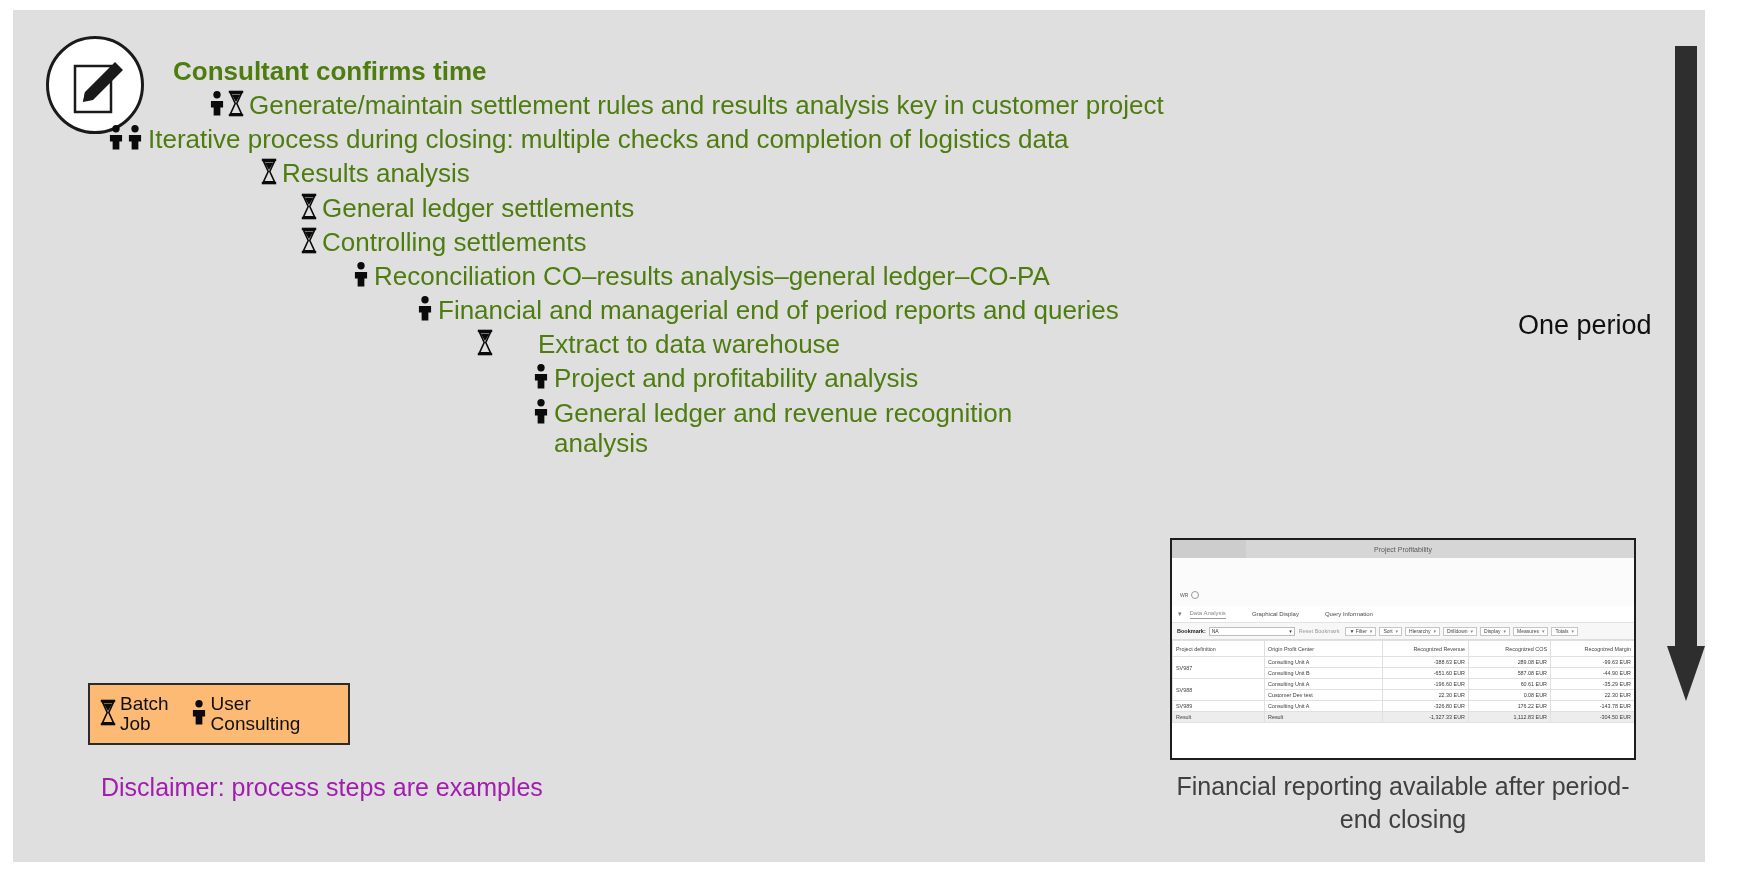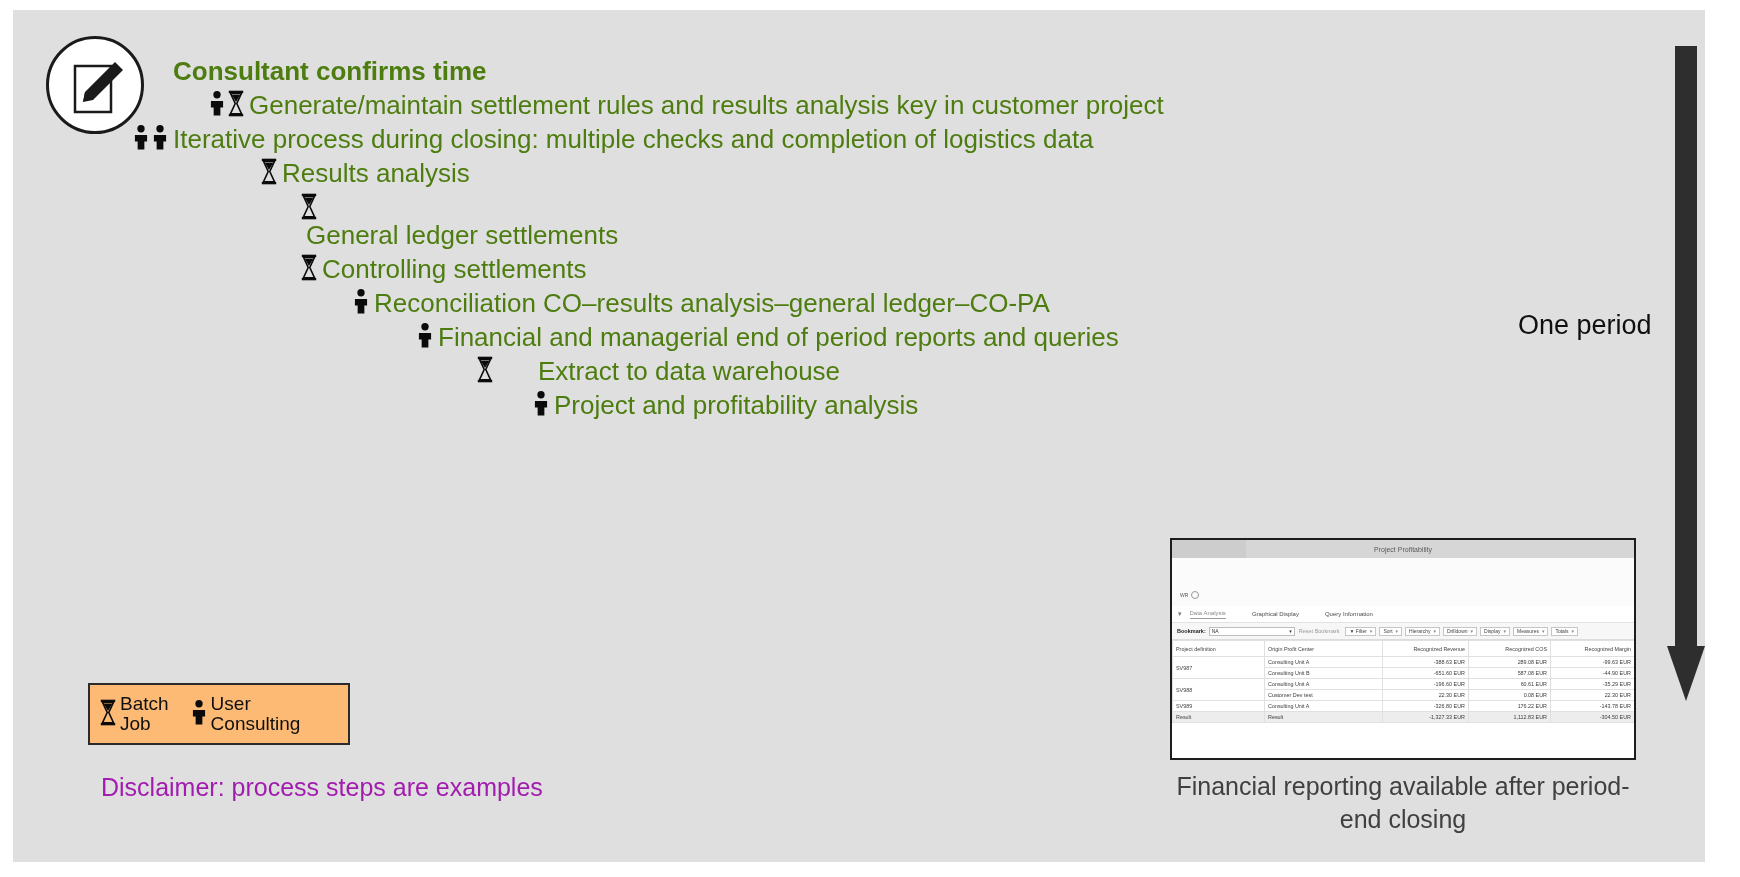--- a/index.html
+++ b/index.html
@@ -275,21 +275,21 @@
               <svg width="16" height="27" viewBox="0 0 20 32" aria-hidden="true">
                 <rect x="1" y="0" width="18" height="3" fill="#0b0b0b"></rect>
                 <rect x="1" y="29" width="18" height="3" fill="#0b0b0b"></rect>
                 <path d="M3 3 L17 3 L11 16 L17 29 L3 29 L9 16 Z" fill="none" stroke="#0b0b0b" stroke-width="2"></path>
                 <path d="M4.4 4.6 L15.6 4.6 L10 14 Z" fill="#0b0b0b"></path>
               </svg>
             </span>
           </span>
           <span class="step-label" style="font-size: 26px;">Generate/maintain settlement rules and results analysis key in customer project</span>
         </div>
-        <div class="step" style="padding-left: 120px;">
+        <div class="step" style="padding-left: 95px;">
           <span class="step-icons">
             <span class="ic">
               <svg width="16" height="27" viewBox="0 0 20 32" aria-hidden="true">
                 <circle cx="10" cy="5" r="4.6" fill="#0b0b0b"></circle>
                 <path d="M2.4 13 L17.6 13 L17.6 21 L14.2 21 L14.2 31 L5.8 31 L5.8 21 L2.4 21 Z" fill="#0b0b0b"></path>
               </svg>
             </span>
             <span class="ic">
               <svg width="16" height="27" viewBox="0 0 20 32" aria-hidden="true">
                 <circle cx="10" cy="5" r="4.6" fill="#0b0b0b"></circle>
@@ -305,21 +305,21 @@
               <svg width="16" height="27" viewBox="0 0 20 32" aria-hidden="true">
                 <rect x="1" y="0" width="18" height="3" fill="#0b0b0b"></rect>
                 <rect x="1" y="29" width="18" height="3" fill="#0b0b0b"></rect>
                 <path d="M3 3 L17 3 L11 16 L17 29 L3 29 L9 16 Z" fill="none" stroke="#0b0b0b" stroke-width="2"></path>
                 <path d="M4.4 4.6 L15.6 4.6 L10 14 Z" fill="#0b0b0b"></path>
               </svg>
             </span>
           </span>
           <span class="step-label" style="font-size: 26px;">Results analysis</span>
         </div>
-        <div class="step" style="padding-left: 288px; flex-direction: column;">
+        <div class="step" style="padding-left: 288px;">
           <span class="step-icons">
             <span class="ic">
               <svg width="16" height="27" viewBox="0 0 20 32" aria-hidden="true">
                 <rect x="1" y="0" width="18" height="3" fill="#0b0b0b"></rect>
                 <rect x="1" y="29" width="18" height="3" fill="#0b0b0b"></rect>
                 <path d="M3 3 L17 3 L11 16 L17 29 L3 29 L9 16 Z" fill="none" stroke="#0b0b0b" stroke-width="2"></path>
                 <path d="M4.4 4.6 L15.6 4.6 L10 14 Z" fill="#0b0b0b"></path>
               </svg>
             </span>
           </span>
@@ -376,20 +376,32 @@
         <div class="step" style="padding-left: 520px;">
           <span class="step-icons">
             <span class="ic">
               <svg width="16" height="27" viewBox="0 0 20 32" aria-hidden="true">
                 <circle cx="10" cy="5" r="4.6" fill="#0b0b0b"></circle>
                 <path d="M2.4 13 L17.6 13 L17.6 21 L14.2 21 L14.2 31 L5.8 31 L5.8 21 L2.4 21 Z" fill="#0b0b0b"></path>
               </svg>
             </span>
           </span>
           <span class="step-label" style="font-size: 26px;">Project and profitability analysis</span>
+        </div>
+        <div class="step" style="padding-left: 520px;">
+          <span class="step-icons">
+            <span class="ic">
+              <svg width="16" height="27" viewBox="0 0 20 32" aria-hidden="true">
+                <circle cx="10" cy="5" r="4.6" fill="#0b0b0b"></circle>
+                <path d="M2.4 13 L17.6 13 L17.6 21 L14.2 21 L14.2 31 L5.8 31 L5.8 21 L2.4 21 Z" fill="#0b0b0b"></path>
+              </svg>
+            </span>
+          </span>
+          <span class="step-label" style="font-size: 26px;">General ledger and revenue recognition
+analysis</span>
         </div>
       </div>
 
     <div class="legend">
         <div class="legend-item">
           <span class="ic"><svg width="16" height="27" viewBox="0 0 20 32" aria-hidden="true">
               <rect x="1" y="0" width="18" height="3" fill="#0b0b0b"></rect>
               <rect x="1" y="29" width="18" height="3" fill="#0b0b0b"></rect>
               <path d="M3 3 L17 3 L11 16 L17 29 L3 29 L9 16 Z" fill="none" stroke="#0b0b0b" stroke-width="2"></path>
               <path d="M4.4 4.6 L15.6 4.6 L10 14 Z" fill="#0b0b0b"></path>

